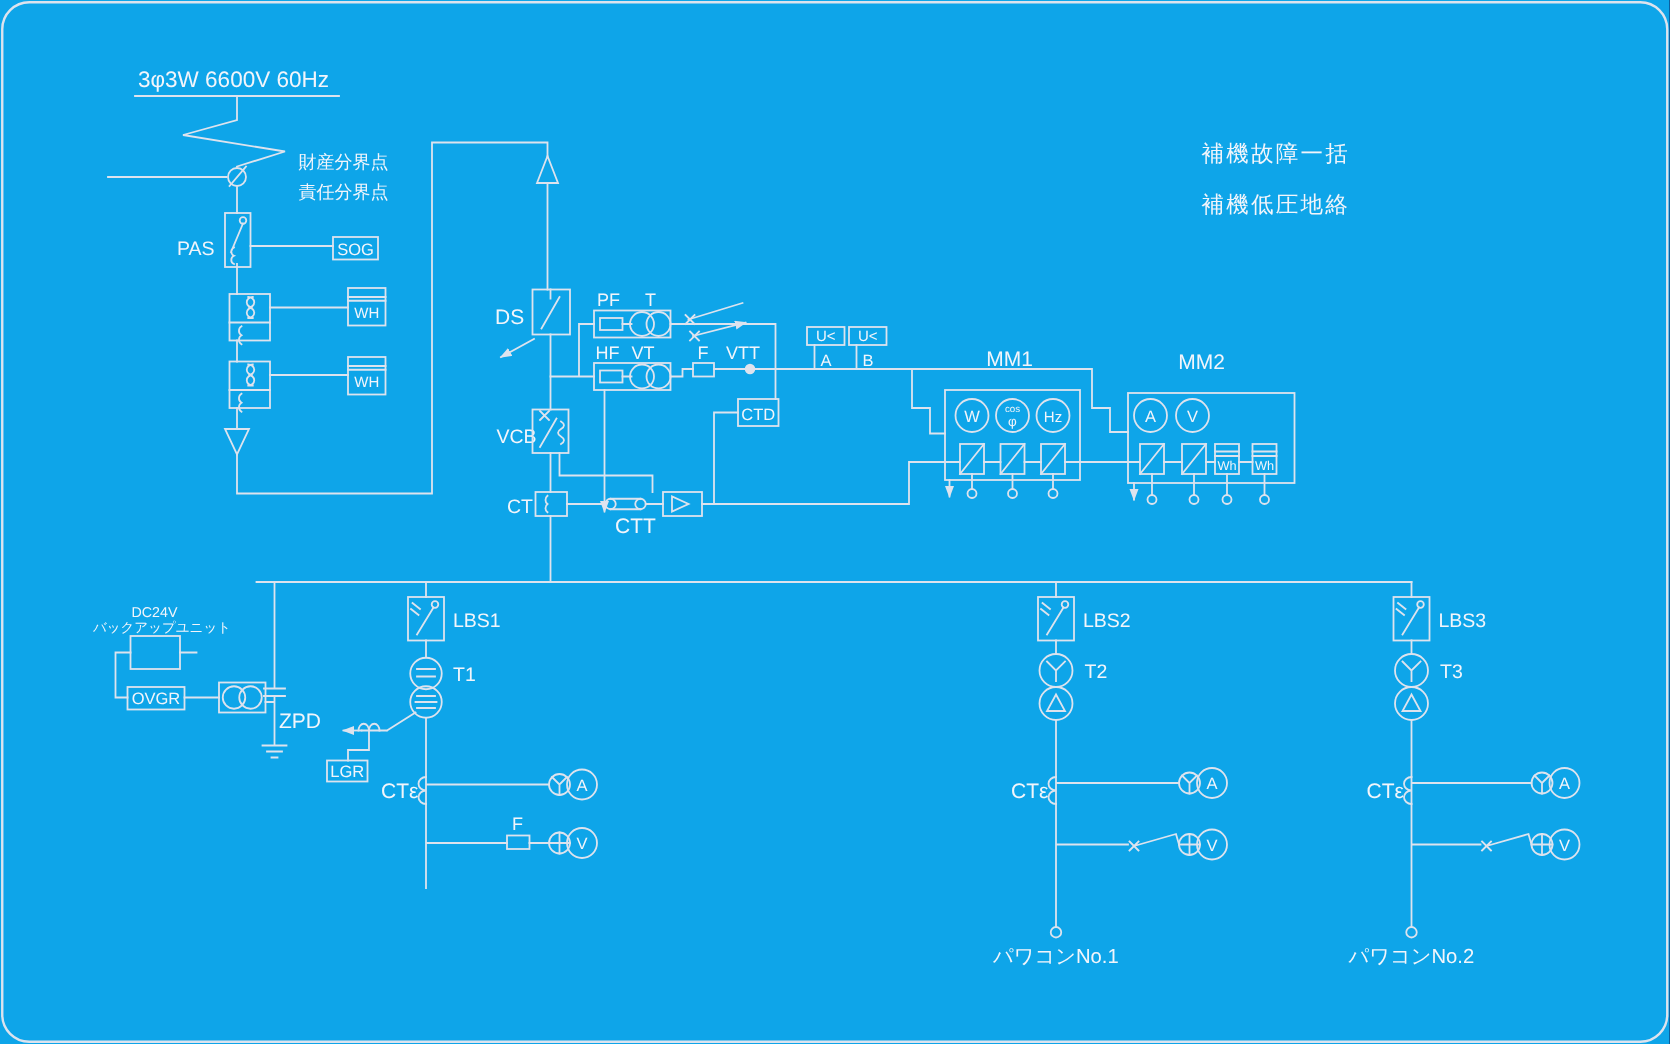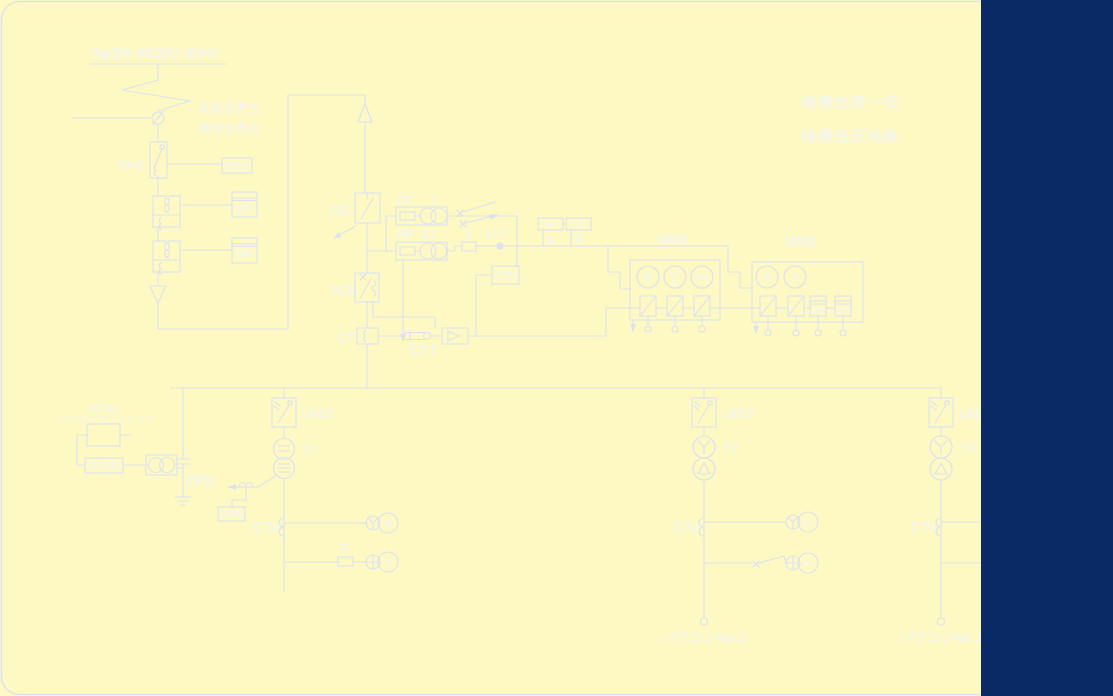--- a/index.html
+++ b/index.html
@@ -1,16 +1,16 @@
 <!DOCTYPE html>
 <html><head>
 <meta charset="utf-8">
 <style>
   html,body{margin:0;padding:0;background:#0a2a66;}
-  .stage{width:981px;height:696px;background:#fef9c3;position:relative;overflow:hidden;}
+  .stage{width:1113px;height:696px;background:#0ea5e9;position:relative;overflow:hidden;}
   svg{display:block;}
   .ln{stroke:#dde3ee;stroke-width:1.2;fill:none;stroke-linecap:square;}
   .fillshape{fill:#dde3ee;stroke:none;}
   .t{fill:#f2f5fb;font-family:"Liberation Sans","DejaVu Sans",sans-serif;}
   .mid{text-anchor:middle;}
   .s9{font-size:9px;} .s10{font-size:10px;} .s11{font-size:11px;}
   .s12{font-size:12px;} .s13{font-size:13px;} .s14{font-size:14px;} .s15{font-size:15px;}
   .jp{letter-spacing:1.5px;}
   .tiny{font-size:6.5px;} .phi{font-size:9px;}
 </style>

